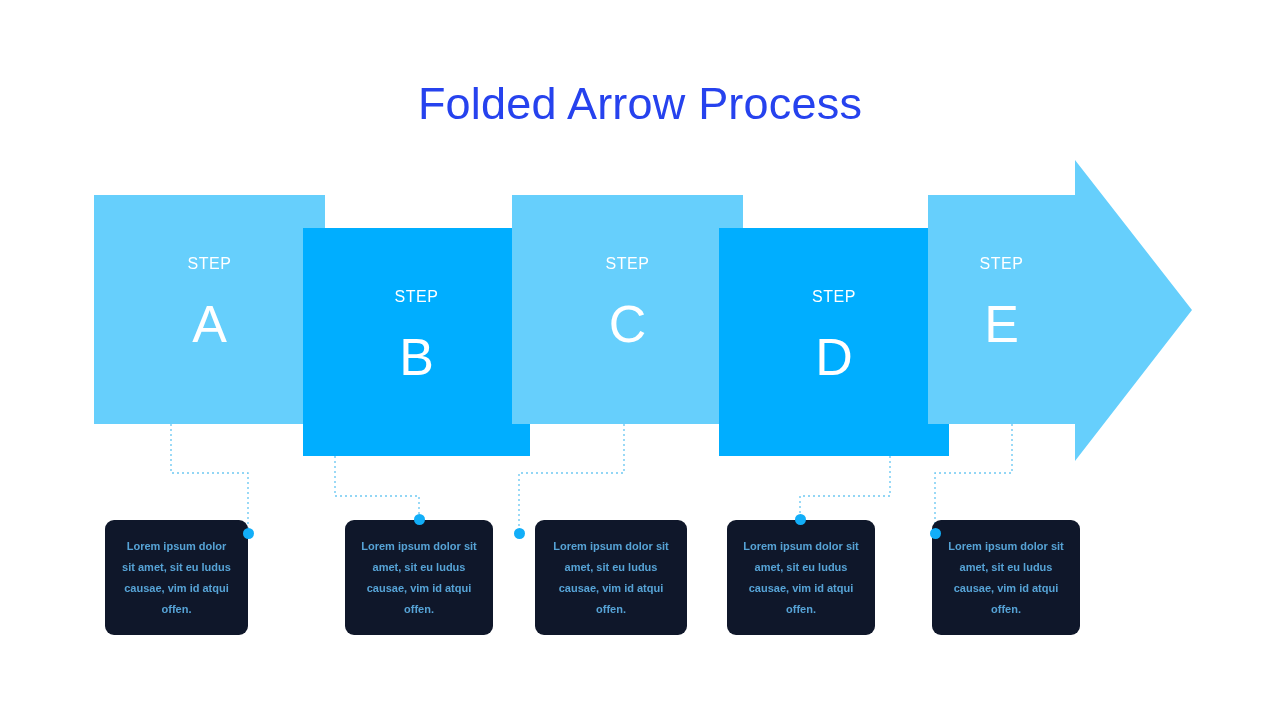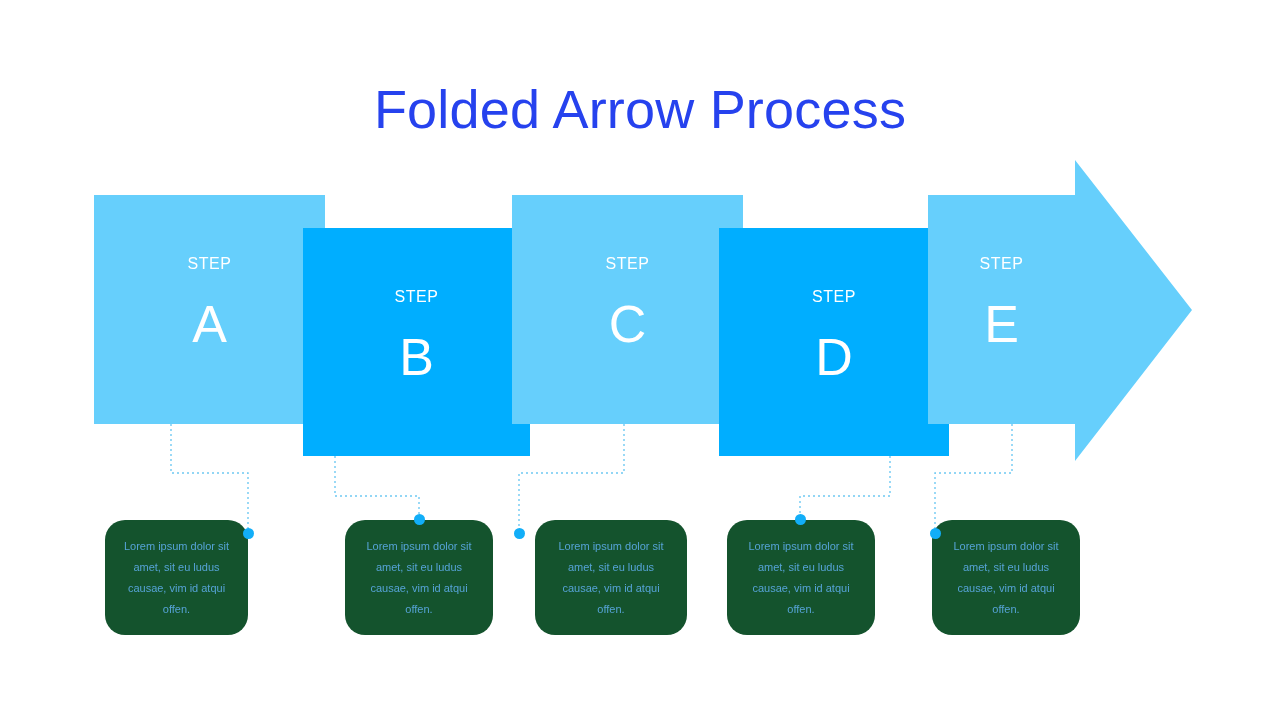--- a/index.html
+++ b/index.html
@@ -22,21 +22,21 @@
     background: #ffffff;
   }
 
   
   #slide-title {
     position: absolute;
     left: 0;
     top: 78px;
     width: 1280px;
     text-align: center;
-    font-size: 54px;
+    font-size: 45px;
     font-weight: 400;
     letter-spacing: 0.2px;
     color: #2642EE;
     white-space: nowrap;
   }
 
   
   #arrow-band {
     position: absolute;
     left: 0;
@@ -76,25 +76,26 @@
     left: 0;
     top: 0;
     width: 1280px;
     height: 720px;
     pointer-events: none;
   }
 
   
   .caption-card {
     position: absolute;
-    background: #14532d;
-    border-radius: 20px;
+    background: #0f172a;
+    border-radius: 9px;
     display: flex;
     align-items: center;
     justify-content: center;
+    font-weight: bold;
   }
   .caption-text {
     display: block;
     width: 100%;
     padding: 0 14px;
     text-align: center;
     font-size: 11px;
     line-height: 21px;
     color: #56A3D6;
   }

